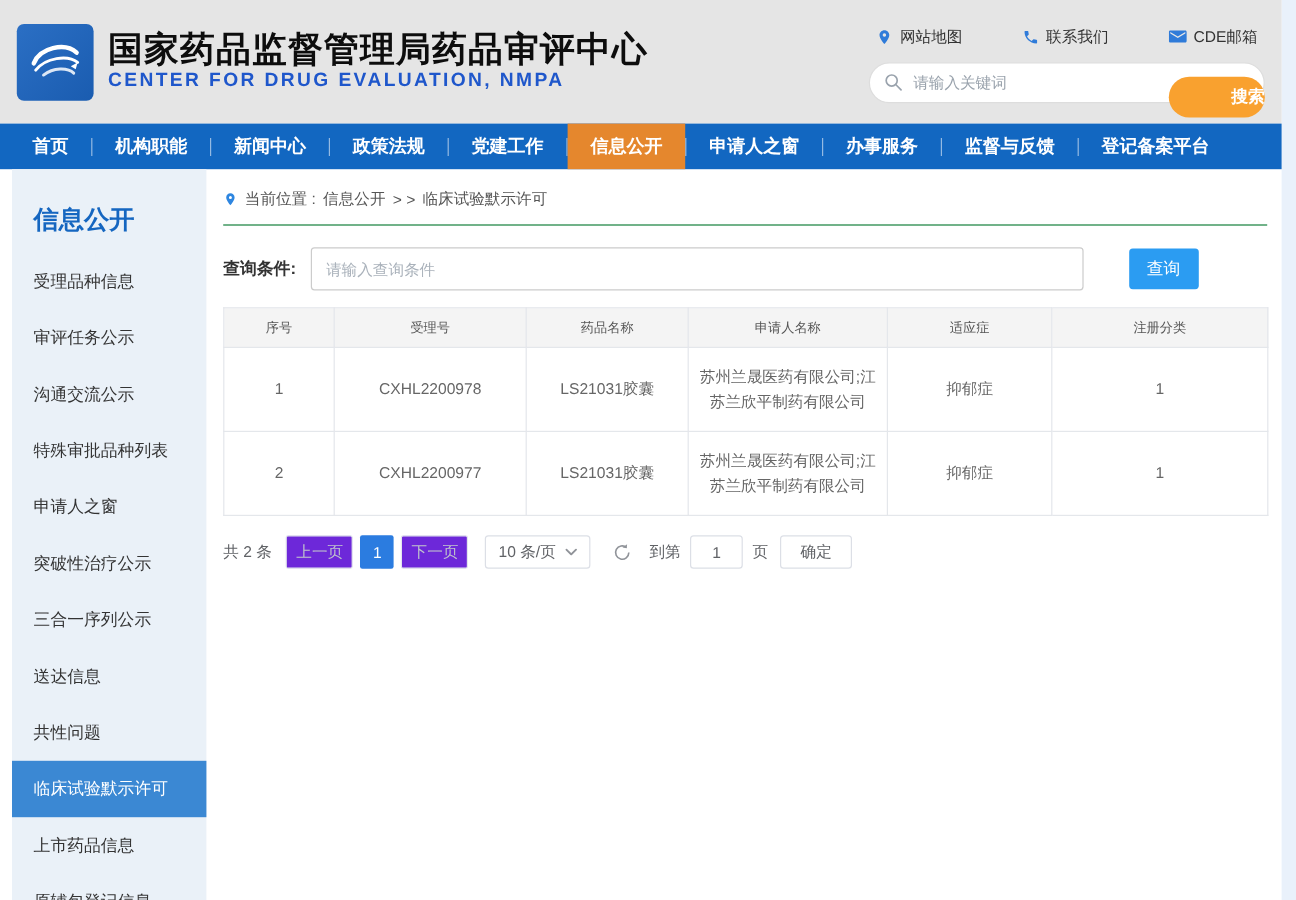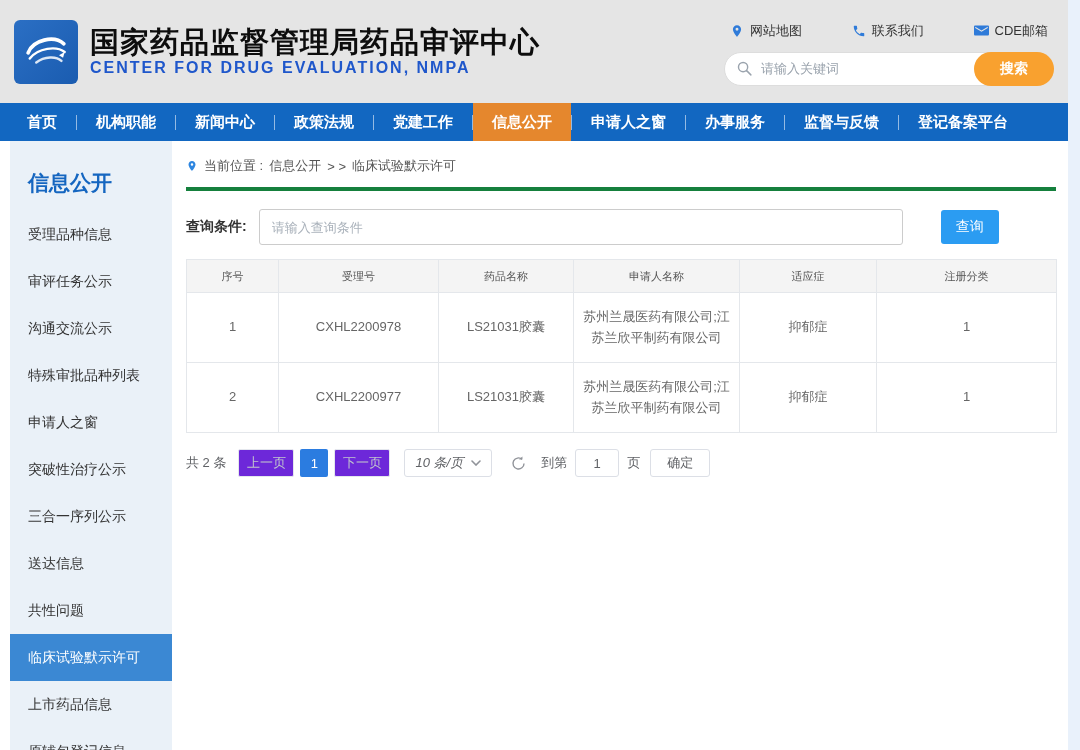--- a/index.html
+++ b/index.html
@@ -27,23 +27,23 @@
   .top-link svg { display:block; }
   .search-row { position:relative; height:34px; }
   .search-input {
     width:100%; height:34px; border:1px solid #ddd; border-radius:17px;
     padding:0 92px 0 36px; font-size:13px; color:#333; outline:none; background:#fff;
     font-family:inherit;
   }
   .search-input::placeholder { color:#9aa3ad; }
   .search-mag { position:absolute; left:12px; top:8px; }
   .search-btn {
-    position:absolute; right:0; top:0; height:34px; width:80px; border:none;
+    position:absolute; right:0; top:12px; height:34px; width:80px; border:none;
     border-radius:17px; background:#F9A12F; color:#fff; font-size:14px; font-weight:bold;
-    cursor:pointer; font-family:inherit;
+    cursor:pointer; font-family:inherit;text-align:right;
   }
 
   
   .nav { height:38px; background:#1267C1; display:flex; align-items:stretch; padding-left:8px; }
   .nav-item {
     display:flex; align-items:center; padding:0 19px; color:#fff;
     font-size:15px; font-weight:bold; cursor:pointer; white-space:nowrap; text-decoration:none;
   }
   .nav-item.active { background:#E5872D; }
   .nav-sep { width:1px; height:15px; background:rgba(255,255,255,.55); align-self:center; }
@@ -55,21 +55,21 @@
   .side-item {
     height:47px; line-height:47px; padding-left:18px; font-size:14px; color:#333;
     cursor:pointer; white-space:nowrap;
   }
   .side-item.active { background:#3B88D3; color:#fff; }
 
   .content { width:870px; margin-left:14px; padding-top:8px; }
 
   
   .breadcrumb { display:flex; align-items:center; gap:6px; font-size:13px; color:#555;
-    padding:8px 0 12px 0; border-bottom:4px solid #15803d; }
+    padding:8px 0 12px 0; border-bottom:1px solid #15803d; }
   .breadcrumb .crumb-link { cursor:pointer; }
 
   
   .query-row { display:flex; align-items:center; margin-top:18px; }
   .query-label { font-size:14px; color:#333; font-weight:bold; flex:0 0 auto; }
   .query-input {
     width:644px; height:36px; border:1px solid #ccc; border-radius:3px; margin-left:12px;
     padding:0 12px; font-size:13px; color:#333; outline:none; font-family:inherit;
   }
   .query-input::placeholder { color:#aab2bb; }
@@ -91,21 +91,21 @@
     min-width:56px; height:28px; border:1px solid #E4E7ED; background:#6d28d9; color:#C0C4CC;
     font-size:13px; border-radius:2px; display:flex; align-items:center; justify-content:center;
     cursor:not-allowed; font-family:inherit;
   }
   .pg-num {
     width:28px; height:28px; background:#2B7CE0; color:#fff; font-size:13px; border-radius:2px;
     display:flex; align-items:center; justify-content:center; margin:0 6px; cursor:pointer;
   }
   .pg-size {
     margin-left:14px; height:28px; border:1px solid #DCDFE6; border-radius:3px; background:#fff;
-    display:flex; align-items:center; gap:8px; padding:12px 10px; cursor:pointer; color:#606266;font-style:italic;
+    display:flex; align-items:center; gap:8px; padding:12px 10px; cursor:pointer; color:#606266;
   }
   .pg-refresh { margin-left:18px; display:flex; align-items:center; cursor:pointer; }
   .pg-goto-label { margin-left:14px; }
   .pg-goto-input {
     width:44px; height:28px; border:1px solid #DCDFE6; border-radius:3px; margin:0 8px;
     text-align:center; font-size:13px; color:#606266; outline:none; font-family:inherit;
   }
   .pg-confirm {
     margin-left:10px; width:60px; height:28px; border:1px solid #DCDFE6; border-radius:3px;
     background:#fff; color:#606266; font-size:13px; cursor:pointer; font-family:inherit;

